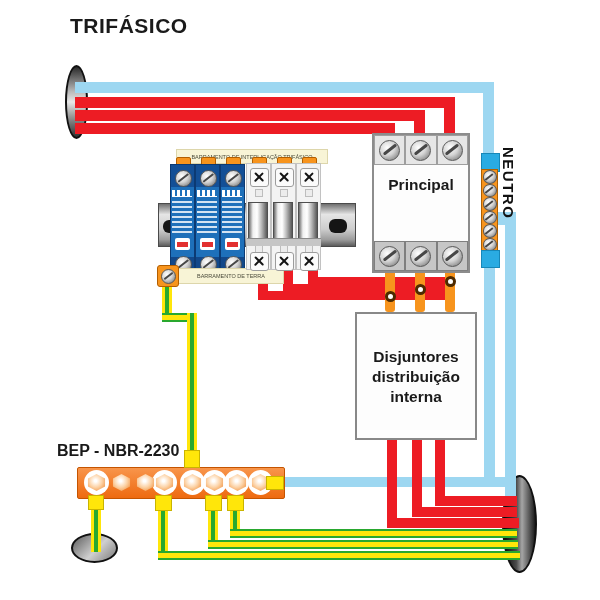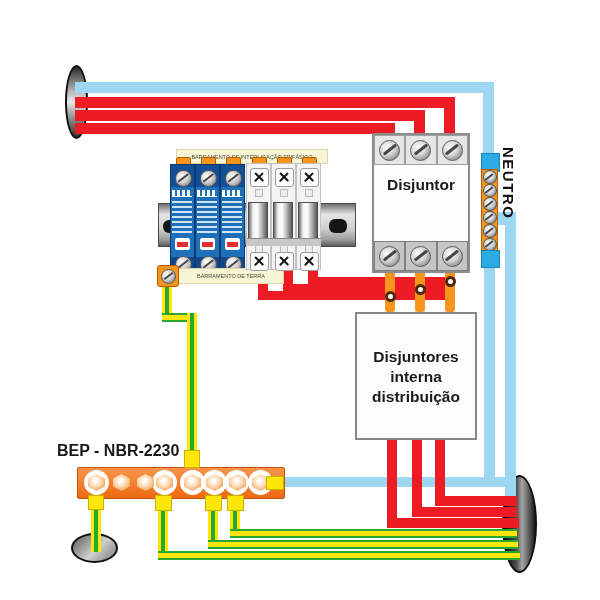--- a/index.html
+++ b/index.html
@@ -75,20 +75,21 @@
   .lug{position:absolute;background:var(--earth-wire-yellow,#ffe60a);border:1px solid #c9b400;box-sizing:border-box;}
   .connring{position:absolute;width:11px;height:11px;border:3px solid #4d2a00;background:#fff;border-radius:50%;box-sizing:border-box;}
   
   .h1{position:absolute;font-weight:bold;color:#1a1a1a;}
 </style>
 </head>
 <body>
 
 <div id="stage">
 
+  <div class="h1" style="left:70px;top:14px;font-size:21px;letter-spacing:.5px;">TRIFÁSICO</div>
 
   <div class="conduit vert" style="left:65px;top:65px;width:19px;height:70px;"></div>
   <div class="conduit hole" style="left:71px;top:533px;width:43px;height:26px;"></div>
   <div class="conduit dark" style="left:502px;top:475px;width:31px;height:94px;"></div>
 
   <div class="wire blue" style="left:75px;top:82px;width:419px;height:11px;"></div>
   <div class="wire blue" style="left:483px;top:82px;width:11px;height:76px;"></div>
   <div class="wire red" style="left:75px;top:97px;width:380px;height:11px;"></div>
   <div class="wire red" style="left:444px;top:97px;width:11px;height:40px;"></div>
   <div class="wire red" style="left:75px;top:110px;width:350px;height:11px;"></div>
@@ -214,21 +215,21 @@
           <div class="screw"></div>
         </div>
       <div class="tcell">
           <div class="screw"></div>
         </div>
       <div class="tcell">
           <div class="screw"></div>
         </div>
     </div>
     <div class="boxlabel" style="top:39px;font-size:15.5px;line-height:21px;">
-      <div>Disjuntor</div>
+      <div>Principal</div>
     </div>
     <div class="term-row" style="bottom:0;height:30px;background:#c6c6c6;">
       <div class="tcell" style="border-color:#7f7f7f;">
           <div class="screw"></div>
         </div>
       <div class="tcell" style="border-color:#7f7f7f;">
           <div class="screw"></div>
         </div>
       <div class="tcell" style="border-color:#7f7f7f;">
           <div class="screw"></div>
@@ -244,22 +245,22 @@
     <div class="screw"></div>
     <div class="screw"></div>
     <div class="screw"></div>
   </div>
   <div class="nconn" style="left:481px;top:250px;width:17px;height:16px;"></div>
   <div class="vlabel" style="left:500px;top:147px;height:90px;font-size:15px;">NEUTRO</div>
 
   <div class="main-box" style="left:355px;top:312px;width:122px;height:128px;border-color:#888;">
     <div class="boxlabel" style="top:33px;font-size:15.5px;line-height:20px;">
       <div>Disjuntores</div>
+      <div>distribuição</div>
       <div>interna</div>
-      <div>distribuição</div>
     </div>
   </div>
 
   <div class="h1" style="left:57px;top:442px;font-size:16px;">BEP - NBR-2230</div>
   <div class="bepbar" style="left:77px;top:467px;width:206px;height:30px;"></div>
   <div class="ringw" style="left:84px;top:470px;"></div>
   <div class="ringw" style="left:152px;top:470px;"></div>
   <div class="ringw" style="left:180px;top:470px;"></div>
   <div class="ringw" style="left:202px;top:470px;"></div>
   <div class="ringw" style="left:224px;top:470px;"></div>

